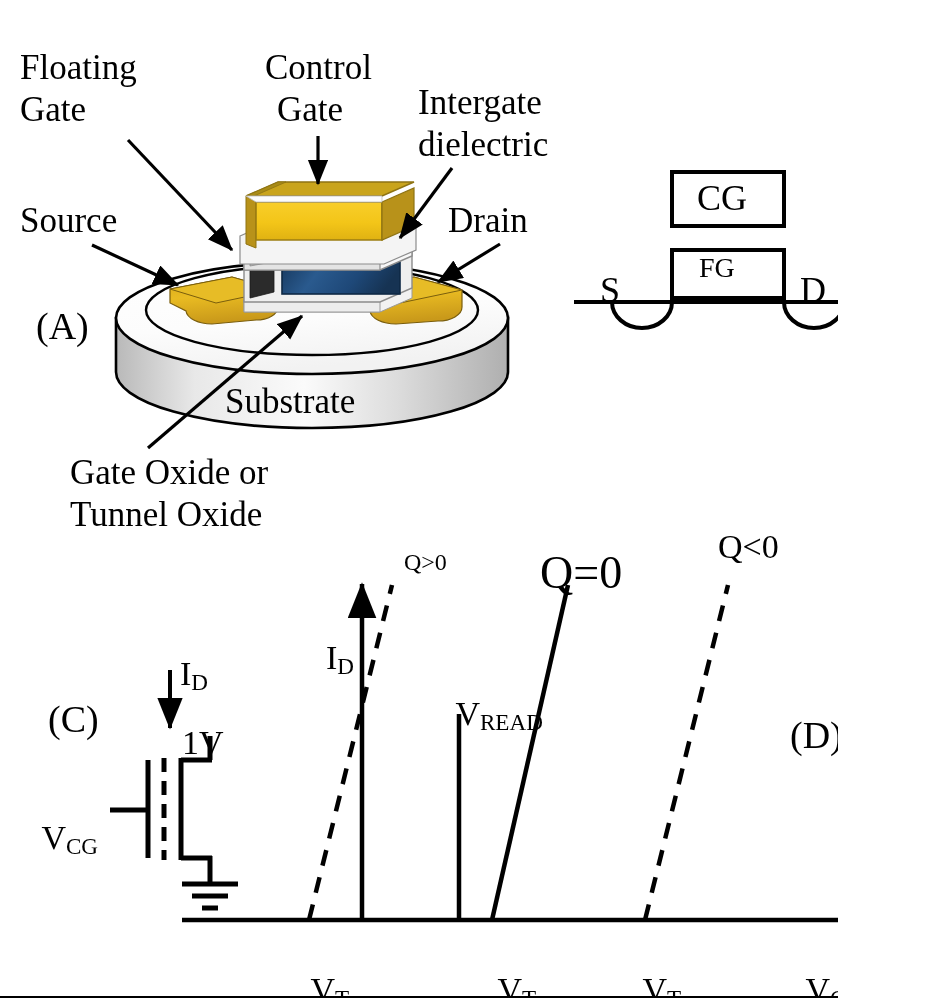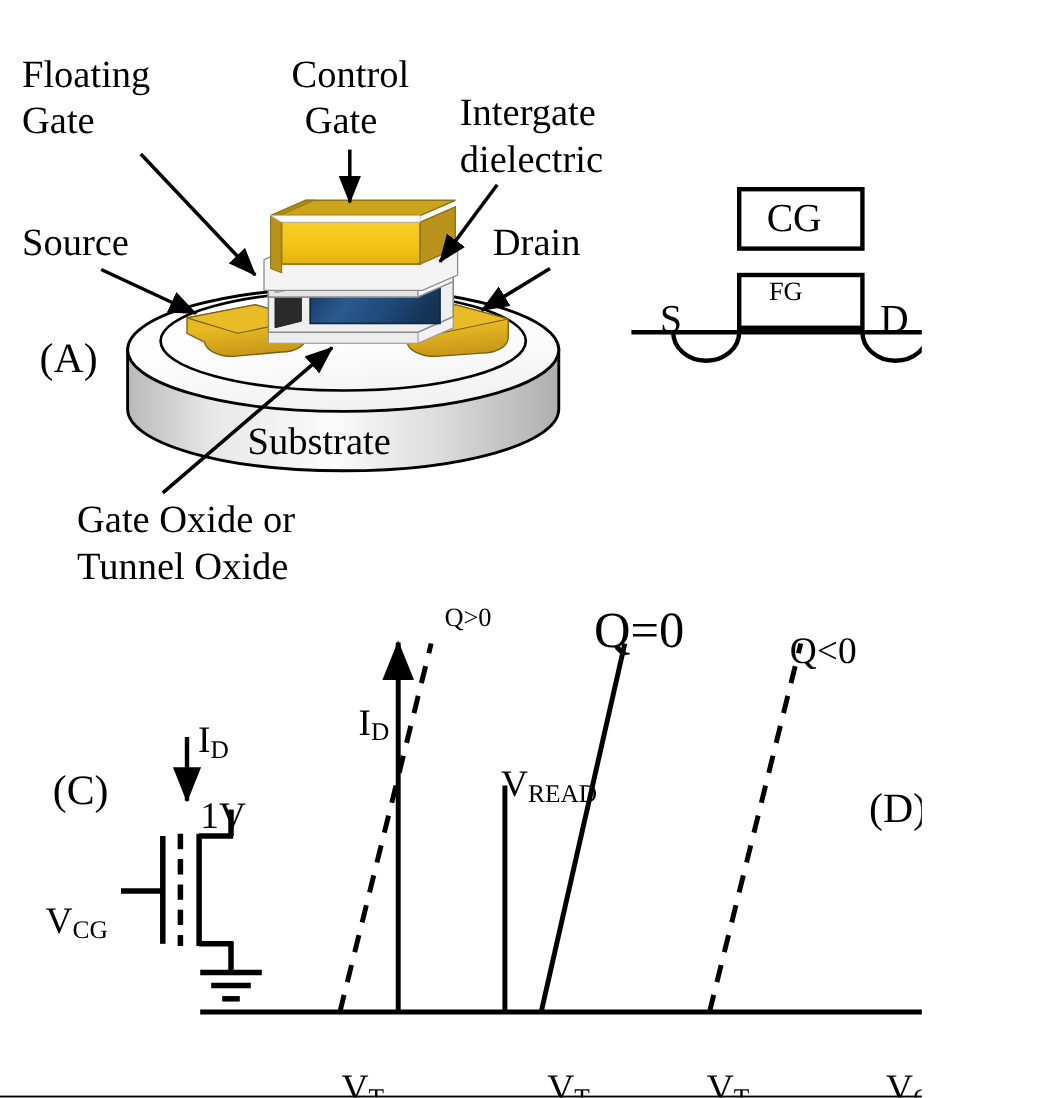--- a/index.html
+++ b/index.html
@@ -214,21 +214,21 @@
   <div class="lbl" style="left:448px; top:203px; font-size:35px;">Drain</div>
 
   <div class="lbl" style="left:225px; top:384px; font-size:35px;">Substrate</div>
 
   <div class="lbl" style="left:70px; top:455px; font-size:35px;">Gate Oxide or</div>
   <div class="lbl" style="left:70px; top:497px; font-size:35px;">Tunnel Oxide</div>
 
   <div class="lbl" style="left:36px; top:307px; font-size:38px;">(A)</div>
 
   <div class="lbl" style="left:697px; top:180px; font-size:36px;">CG</div>
-  <div class="lbl" style="left:699px; top:254px; font-size:24px;">FG</div>
+  <div class="lbl" style="left:699px; top:254px; font-size:28px;">FG</div>
   <div class="lbl" style="left:600px; top:272px; font-size:36px;">S</div>
   <div class="lbl" style="left:800px; top:272px; font-size:36px;">D</div>
   <div class="lbl" style="left:913px; top:278px; font-size:38px;">(B</div>
 
   <div class="lbl" style="left:146px; top:622px; font-size:34px;">
     <span>I</span><span class="sub">D</span>
   </div>
 
   <div class="lbl" style="left:182px; top:726px; font-size:34px;">1V</div>
 
@@ -237,21 +237,21 @@
   </div>
 
   <div class="lbl" style="left:48px; top:700px; font-size:38px;">(C)</div>
 
   <div class="lbl" style="left:292px; top:606px; font-size:34px;">
     <span>I</span><span class="sub">D</span>
   </div>
 
   <div class="lbl" style="left:404px; top:550px; font-size:24px;">Q&gt;0</div>
   <div class="lbl" style="left:540px; top:550px; font-size:46px;">Q=0</div>
-  <div class="lbl" style="left:718px; top:576px; font-size:34px;">Q&lt;0</div>
+  <div class="lbl" style="left:718px; top:530px; font-size:34px;">Q&lt;0</div>
 
   <div class="lbl" style="left:422px; top:662px; font-size:34px;">
     <span>V</span><span class="sub">READ</span>
   </div>
 
   <div class="lbl" style="left:277px; top:938px; font-size:34px;">
     <span>V</span><span class="sub">T</span>
   </div>
   <div class="lbl" style="left:464px; top:938px; font-size:34px;">
     <span>V</span><span class="sub">T</span>

